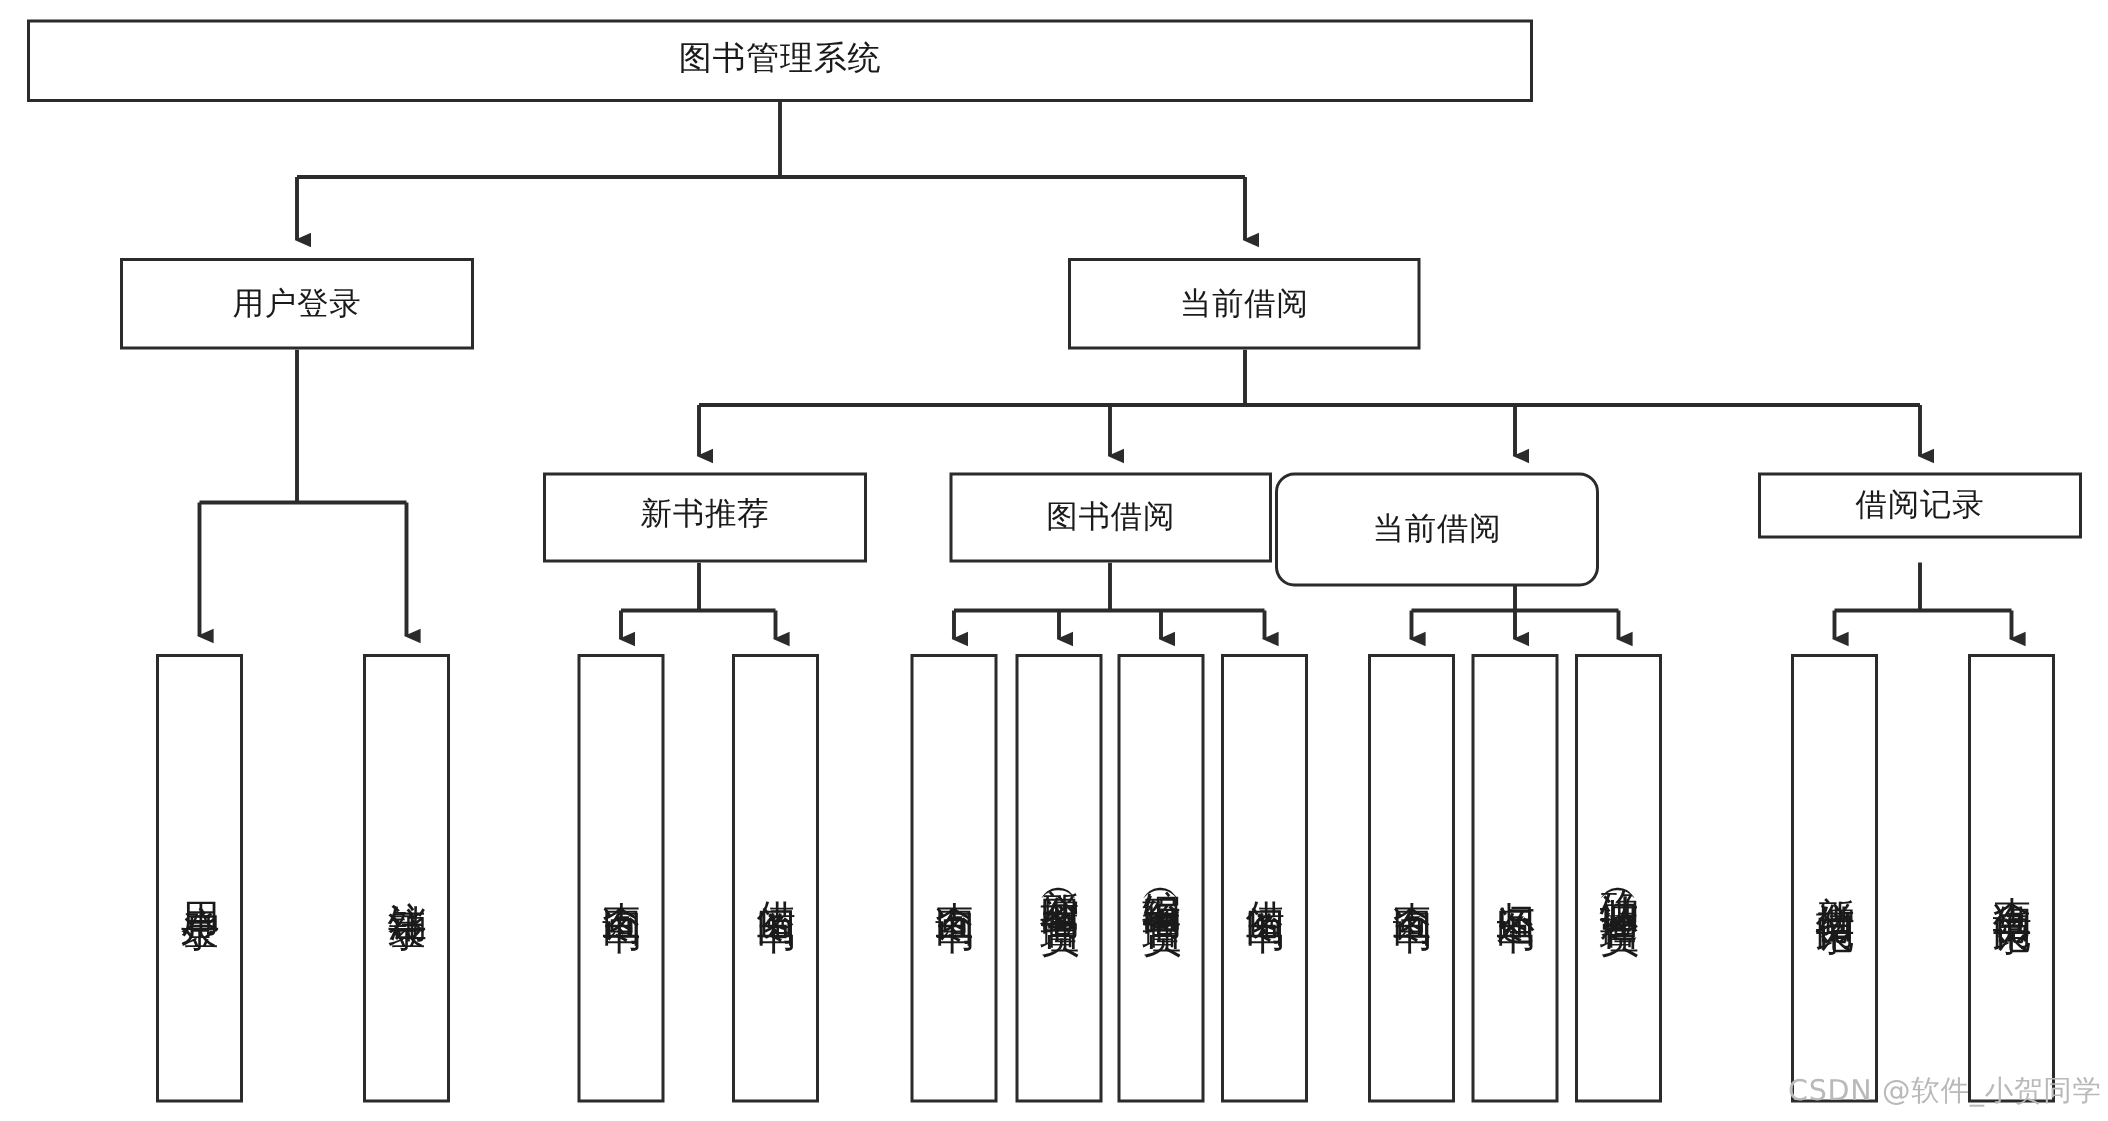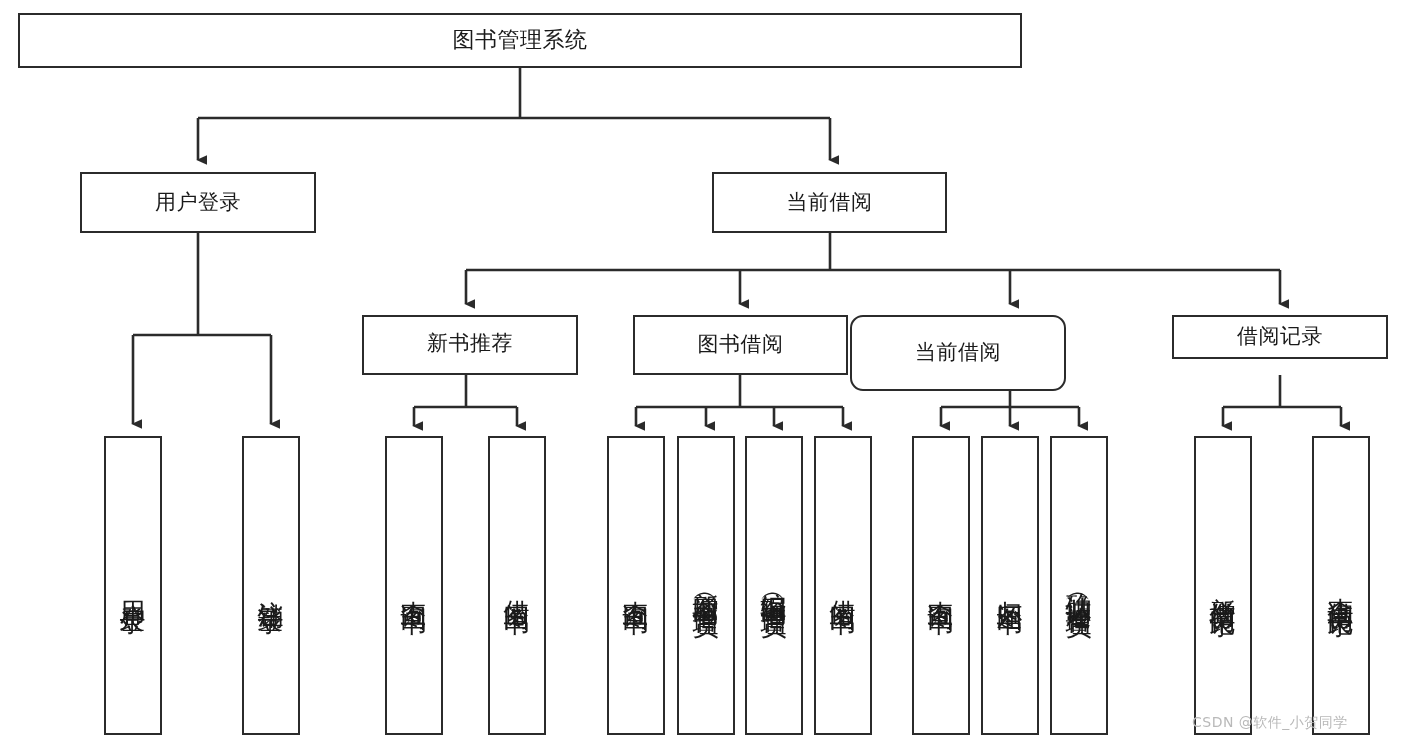--- a/index.html
+++ b/index.html
@@ -51,21 +51,21 @@
     text-orientation:upright;
     font-size:26px;
     letter-spacing:3px;
     line-height:1;
     white-space:nowrap;
   }
   .watermark{
     position:absolute;
     left:1192px;
     top:714px;
-    font-size:14px;
+    font-size:19px;
     color:#b9b9b9;
     z-index:5;
     white-space:nowrap;
     letter-spacing:0.5px;
   }
 </style>
 </head>
 <body>
 
 <div id="stage">

